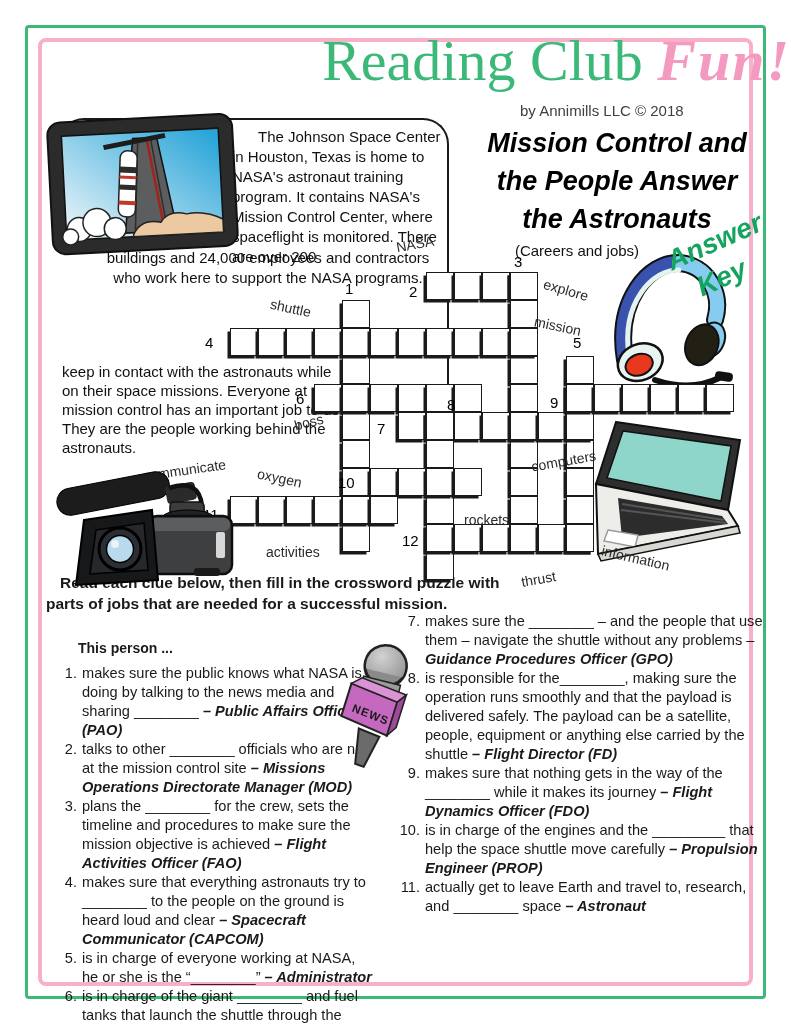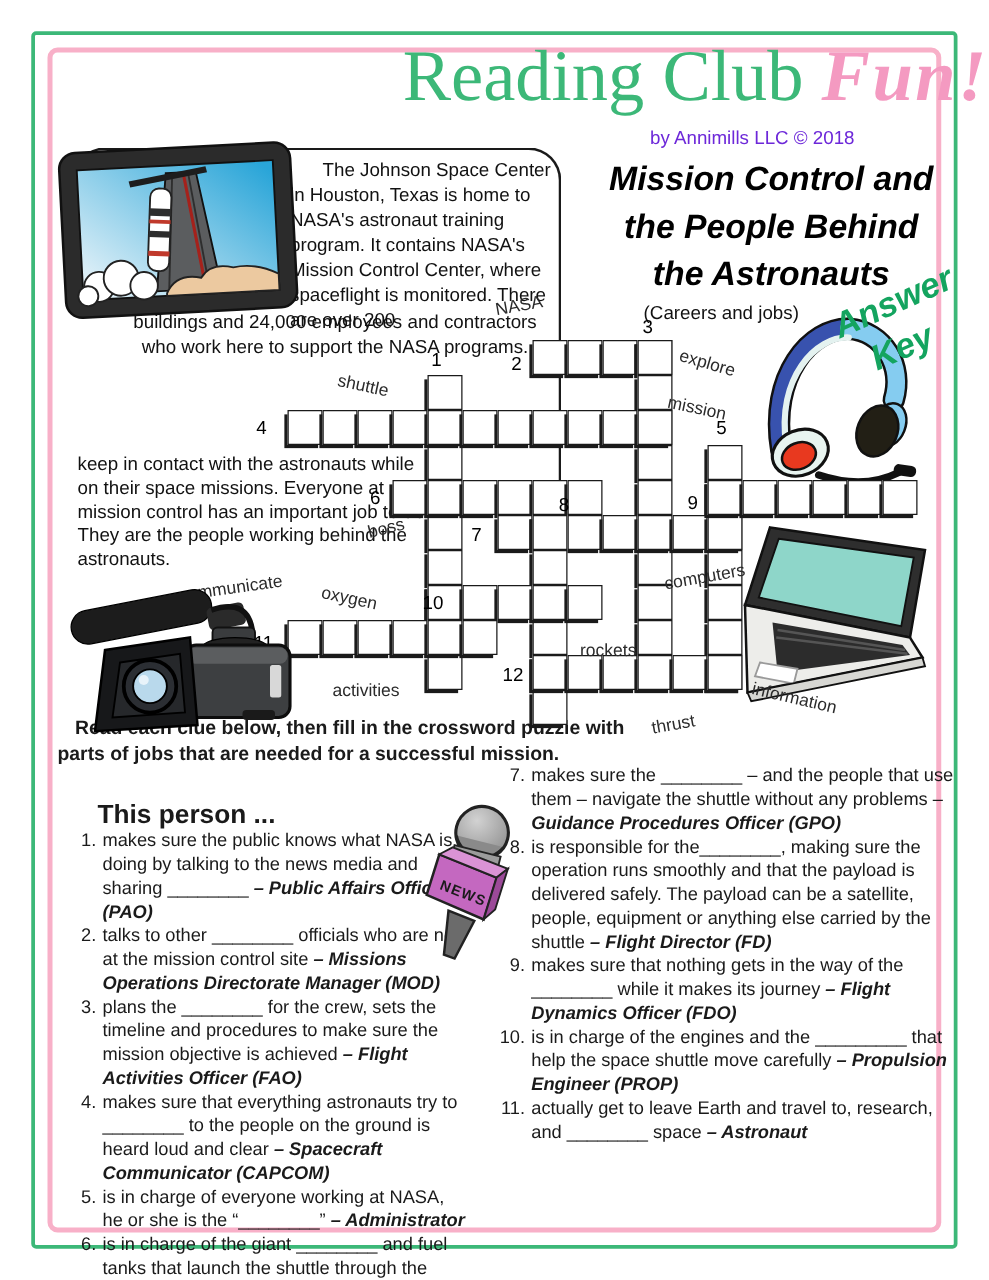--- a/index.html
+++ b/index.html
@@ -9,21 +9,21 @@
   .border-green{position:absolute;left:25px;top:25px;right:25px;bottom:25px;
     border:3px solid #3cb878;border-radius:4px;}
   .border-pink{position:absolute;left:38px;top:38px;right:38px;bottom:38px;
     border:4px solid #f8b0c8;border-radius:8px;}
 
   
   .main-title{position:absolute;left:0;top:30px;width:100%;text-align:right;
     font-family:"Liberation Serif","DejaVu Serif",serif;font-size:58px;line-height:62px;}
   .title-green{color:#3cb878;}
   .title-pink{color:#f49ac1;font-weight:bold;font-style:italic;letter-spacing:2px;}
-  .byline{position:absolute;left:520px;top:102px;width:200px;font-size:15px;color:#6d28d9;}
+  .byline{position:absolute;left:520px;top:102px;width:200px;font-size:15px;color:#404040;}
 
   
   .intro-box{position:absolute;left:58px;top:118px;width:389px;height:437px;
     border-top:2.5px solid #1a1a1a;border-right:2.5px solid #1a1a1a;
     border-top-right-radius:26px;border-top-left-radius:26px;z-index:1;}
   .p-intro{position:absolute;font-size:15px;line-height:20px;color:#111;z-index:2;}
   #p1a{left:232px;top:127px;width:214px;text-indent:26px;}
   #p1b{left:92px;top:248px;width:352px;text-align:center;}
   #p2a{left:62px;top:282px;width:170px;text-indent:18px;}
   #p2b{left:62px;top:362px;width:288px;line-height:19px;}
@@ -43,21 +43,21 @@
   .cw-cell{position:absolute;width:28px;height:28px;background:#fff;
     border:1.6px solid #1a1a1a;box-sizing:border-box;box-shadow:-3px 3px 0 -0.5px #1a1a1a;
     pointer-events:auto;}
   .cw-num{position:absolute;font-size:15px;color:#000;}
   .cw-hint{position:absolute;font-size:14px;color:#2b2b2b;white-space:nowrap;}
 
   
   .instruction{position:absolute;left:46px;top:572px;width:560px;font-weight:bold;
     font-size:15.5px;line-height:21px;z-index:2;}
   .instruction .l1{padding-left:14px;}
-  .clues-header{position:absolute;left:78px;top:640px;font-weight:bold;font-size:21px;z-index:2;}
+  .clues-header{position:absolute;left:78px;top:640px;font-weight:bold;font-size:14px;z-index:2;}
   .clue-col{position:absolute;font-size:14.6px;line-height:19px;z-index:2;}
   #clues-left{left:53px;top:664px;width:322px;}
   #clues-right{left:396px;top:612px;width:372px;}
   .clue{display:flex;margin:0 0 0 0;}
   .clue-num{flex:0 0 24px;text-align:right;padding-right:5px;}
   .clue-text{flex:1;}
   .clue-title{font-weight:bold;font-style:italic;}
 
   
   .illus{position:absolute;z-index:4;}
@@ -77,21 +77,21 @@
   <div class="main-title"><span class="title-green">Reading Club </span><span class="title-pink">Fun!</span></div>
   <div class="byline">by Annimills LLC © 2018</div>
 
   <div class="intro-box"></div>
   <div class="p-intro" id="p1a">The Johnson Space Center in Houston, Texas is home to NASA's astronaut training program. It contains NASA's Mission Control Center, where spaceflight is monitored. There are over 200</div>
   <div class="p-intro" id="p1b">buildings and 24,000 employees and contractors who work here to support the NASA programs.</div>
   <div class="p-intro" id="p2b">keep in contact with the astronauts while on their space missions. Everyone at mission control has an important job to do. They are the people working behind the astronauts.</div>
 
   <div class="puzzle-title">
     <div>Mission Control and</div>
-    <div>the People Behind</div>
+    <div>the People Answer</div>
     <div>the Astronauts</div>
   </div>
   <div class="puzzle-subtitle">(Careers and jobs)</div>
   <div class="answer-key" id="ak1">Answer</div>
   <div class="answer-key" id="ak2">Key</div>
 
   <div id="crossword">
       <div class="cw-cell" style="left: 342px; top: 300px;"></div>
       <div class="cw-cell" style="left: 342px; top: 328px;"></div>
       <div class="cw-cell" style="left: 342px; top: 356px;"></div>

